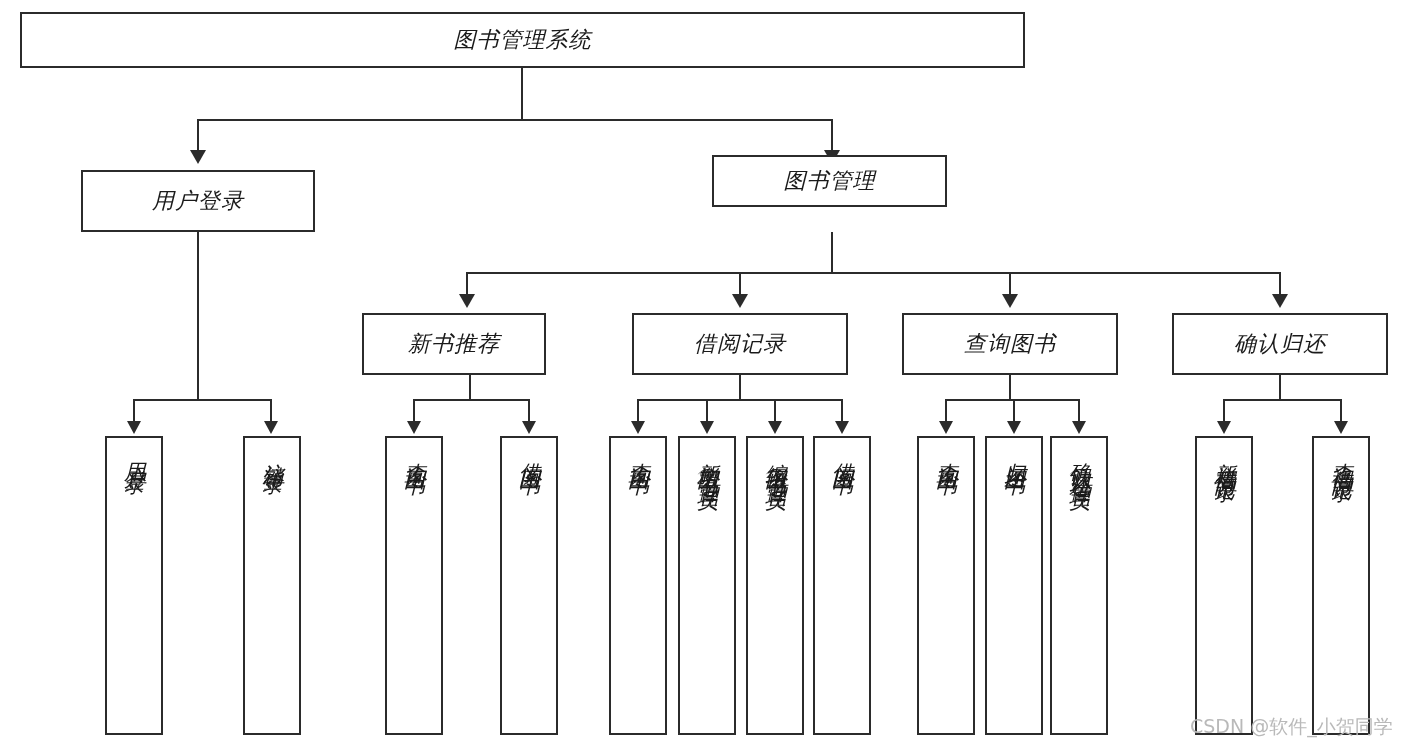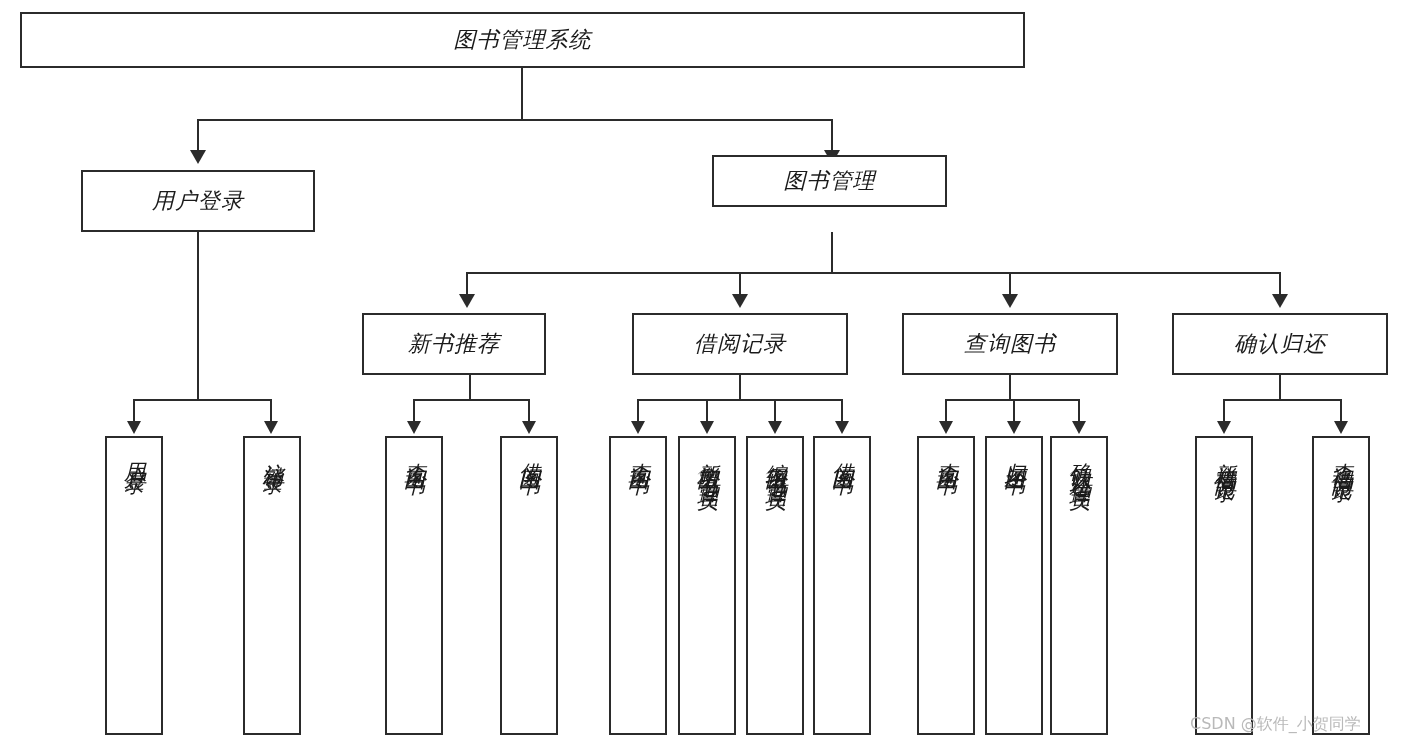--- a/index.html
+++ b/index.html
@@ -61,21 +61,21 @@
     border-right: 8px solid transparent;
     border-top: 14px solid #2b2b2b;
   }
   .arrow.small {
     border-left-width: 7px;
     border-right-width: 7px;
     border-top-width: 13px;
   }
   .watermark {
     position: absolute;
-    font-size: 16px;
+    font-size: 19px;
     color: #b9b9b9;
     white-space: nowrap;
     font-family: "DejaVu Sans", "Liberation Sans", sans-serif;
   }
 </style>
 </head>
 <body>
 
 <div id="canvas">
 

